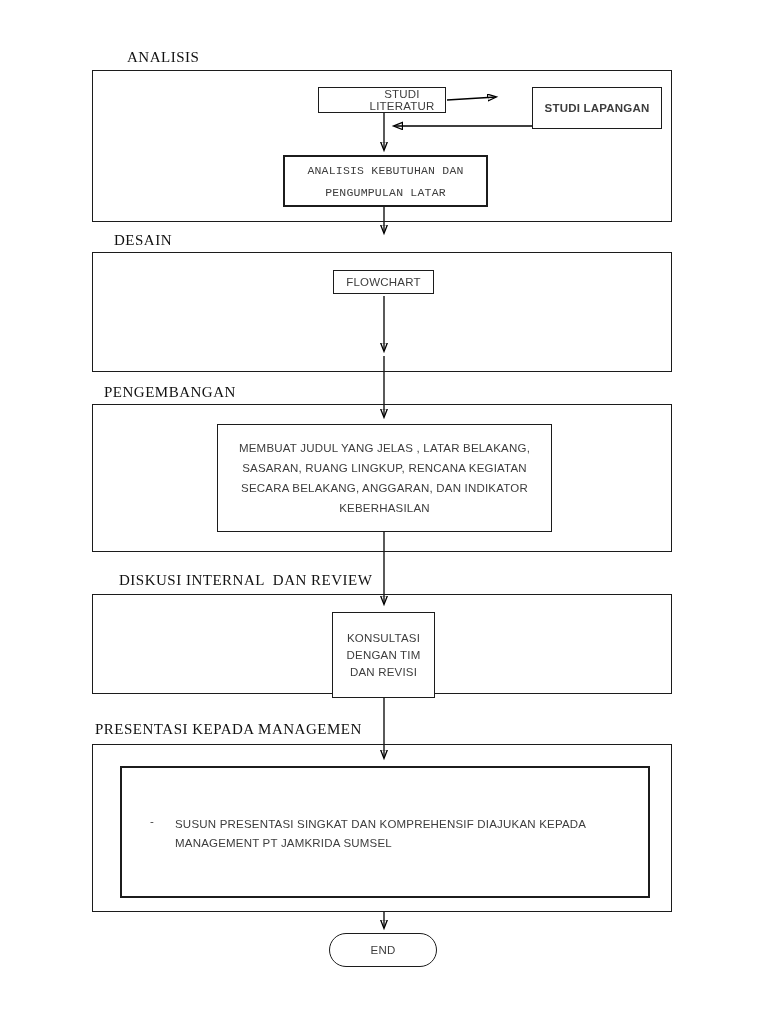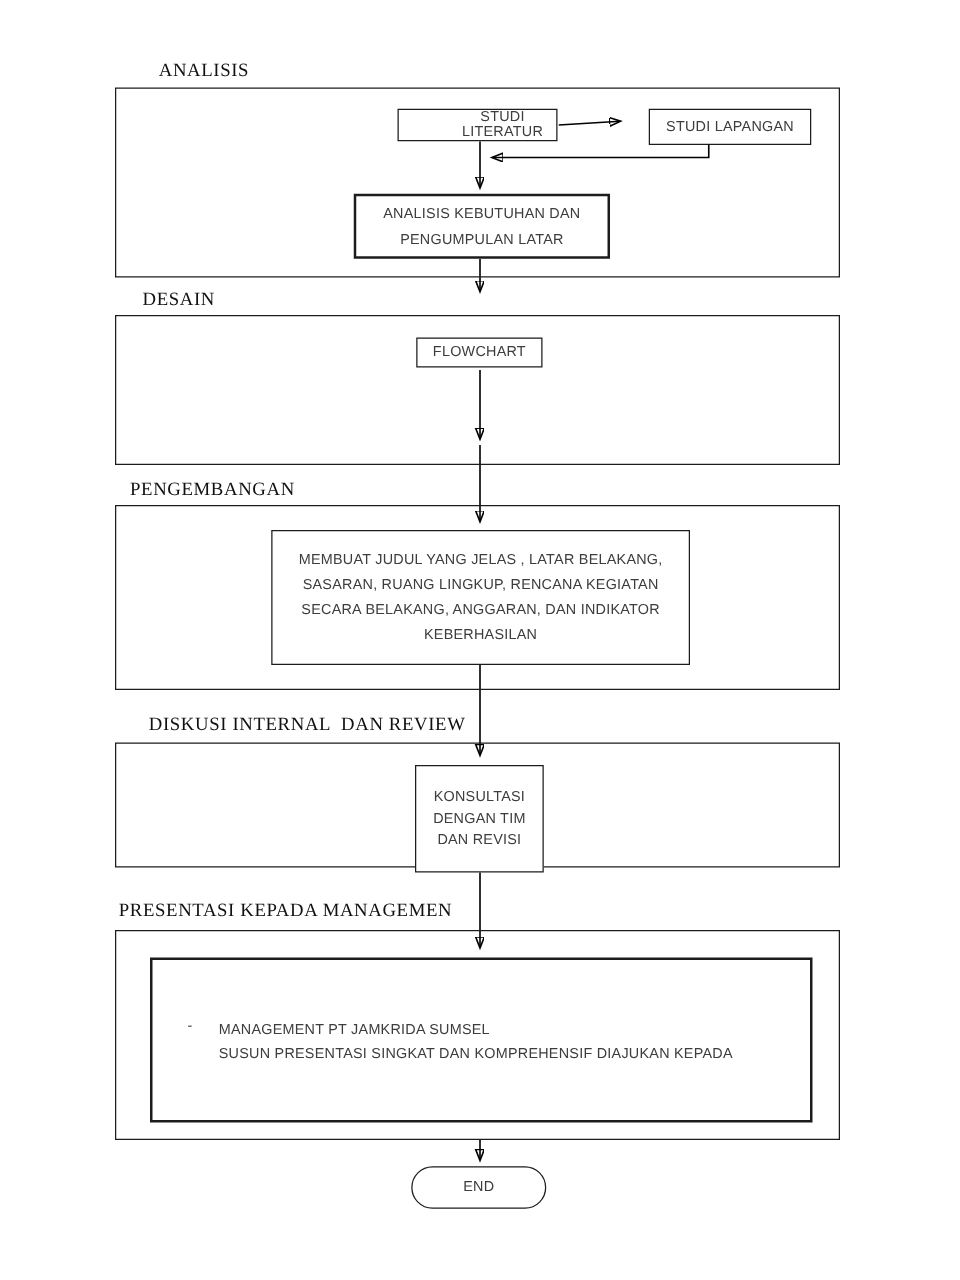--- a/index.html
+++ b/index.html
@@ -53,22 +53,22 @@
     text-align: center;
     font-size: 11.5px;
     color: var(--text, #3d3d3d);
     letter-spacing: 0.2px;
   }
 
   
   #lbl-analisis { left: 107px; top: 49px; margin-left: 20px; }
   #sec-analisis { left: 92px; top: 70px; width: 580px; height: 152px; }
   #node-studi-literatur { left: 318px; top: 87px; width: 128px; height: 26px; padding-left: 40px; }
-  #node-studi-lapangan  { left: 519px; top: 87px; width: 130px; height: 29px; }
-  #node-analisis-kebutuhan { left: 283px; top: 155px; width: 205px; height: 52px; border-width: 2px; gap: 9px; }
+  #node-studi-lapangan  { left: 532px; top: 87px; width: 130px; height: 42px; font-weight: bold; }
+  #node-analisis-kebutuhan { left: 283px; top: 155px; width: 205px; height: 52px; border-width: 2px; gap: 9px; font-family: Liberation Mono, monospace; }
 
   
   #lbl-desain { left: 114px; top: 232px; }
   #sec-desain { left: 92px; top: 252px; width: 580px; height: 120px; }
   #node-flowchart { left: 333px; top: 270px; width: 101px; height: 24px; }
 
   
   #lbl-pengembangan { left: 104px; top: 384px; }
   #sec-pengembangan { left: 92px; top: 404px; width: 580px; height: 148px; }
   #node-membuat { left: 217px; top: 424px; width: 335px; height: 108px; line-height: 20px; }
@@ -146,20 +146,20 @@
     <div>KONSULTASI</div>
     <div>DENGAN TIM</div>
     <div>DAN REVISI</div>
   </div>
 
   <div class="section-label" id="lbl-presentasi">PRESENTASI KEPADA MANAGEMEN</div>
   <div class="section-box" id="sec-presentasi"></div>
   <div class="node" id="node-presentasi-inner">
     <div class="bullet">-</div>
     <div class="lines">
+      <div>SUSUN PRESENTASI SINGKAT DAN KOMPREHENSIF DIAJUKAN KEPADA</div>
       <div>MANAGEMENT PT JAMKRIDA SUMSEL</div>
-      <div>SUSUN PRESENTASI SINGKAT DAN KOMPREHENSIF DIAJUKAN KEPADA</div>
     </div>
   </div>
 
   <div class="node" id="node-end">END</div>
 
 </div>
 
 </body></html>

